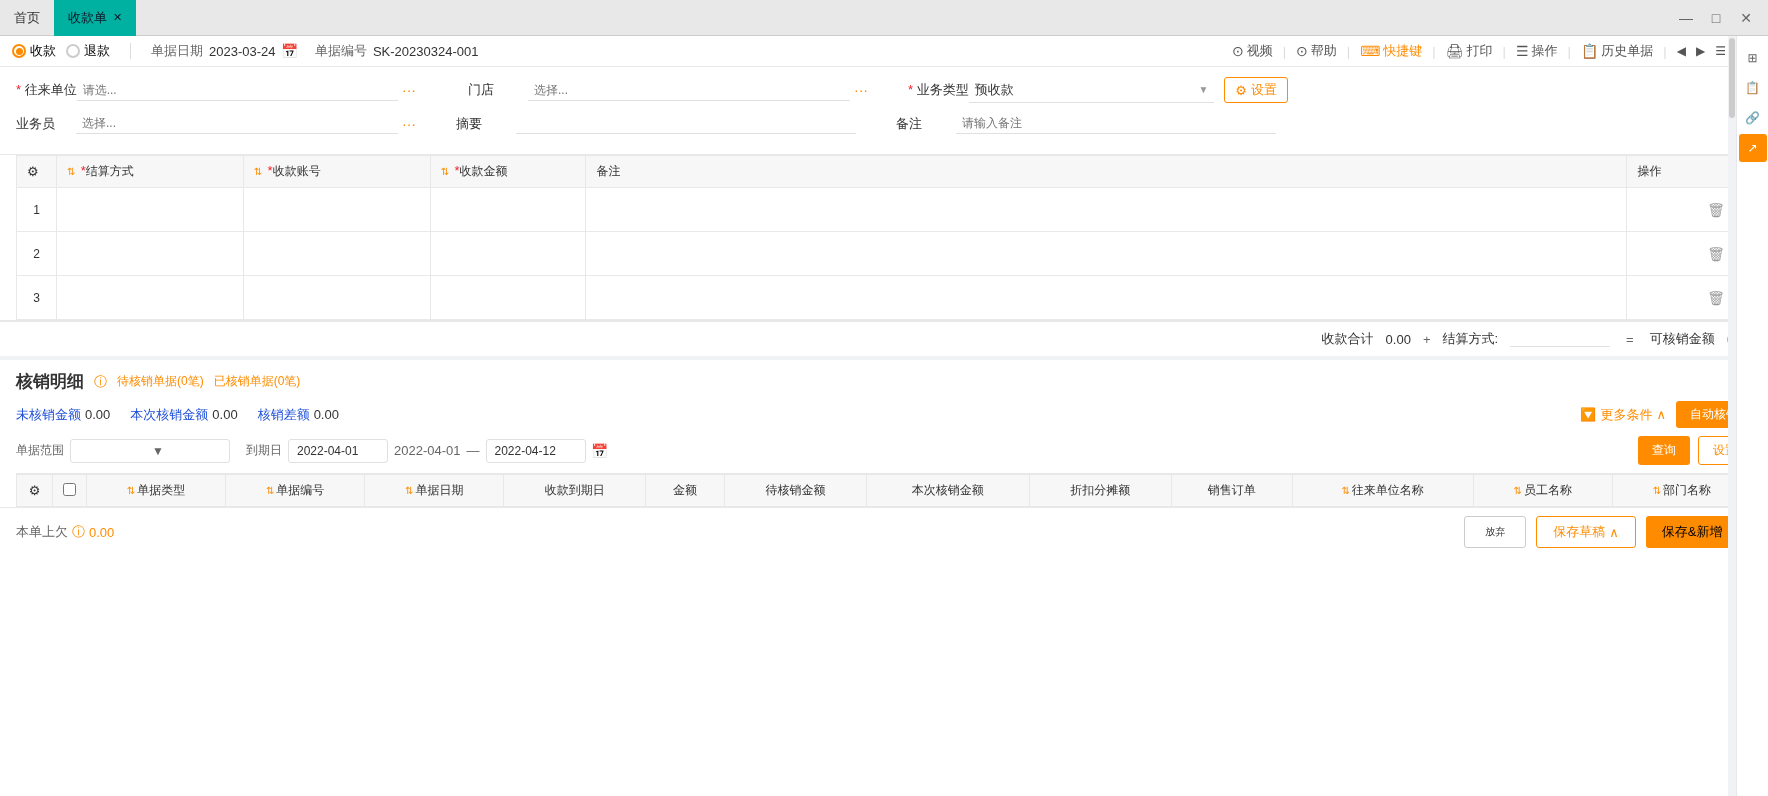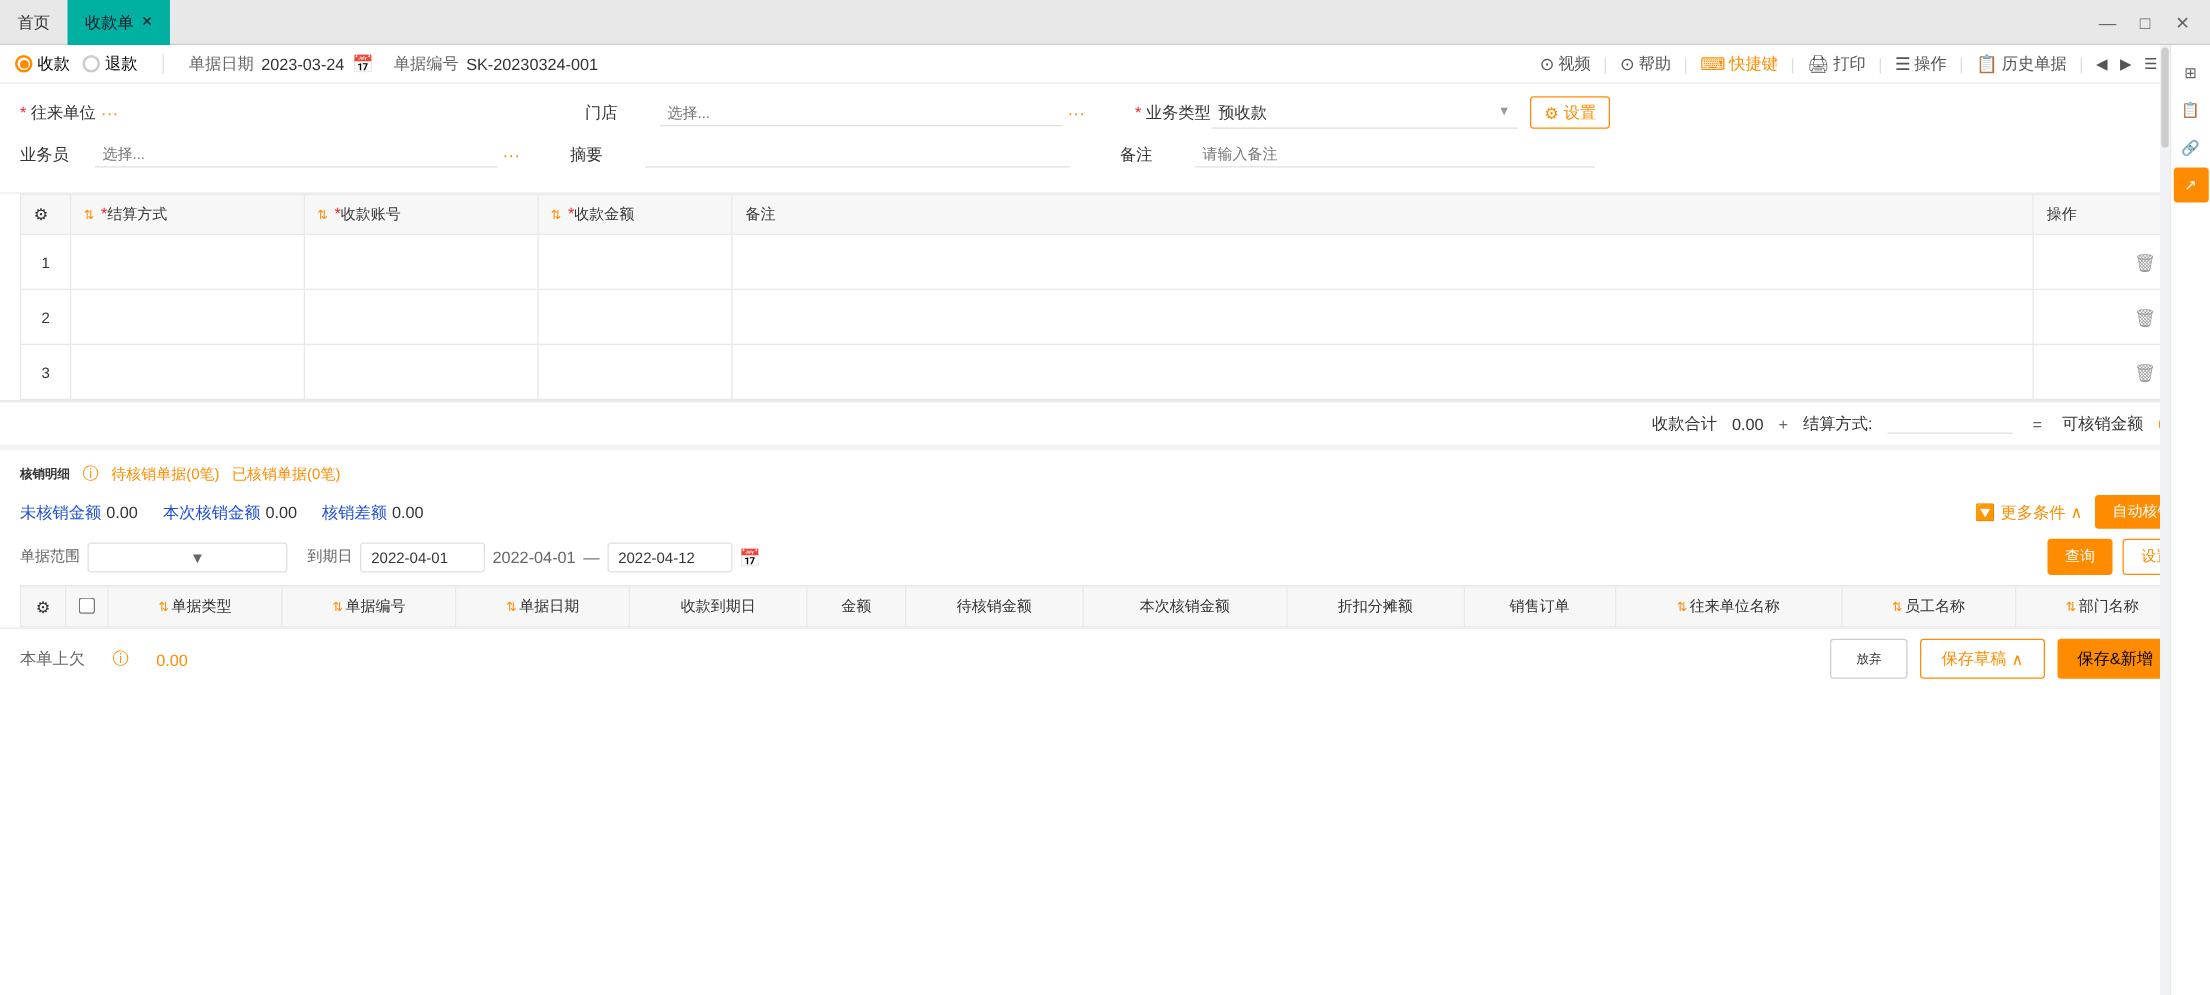--- a/index.html
+++ b/index.html
@@ -110,21 +110,21 @@
     .summary-input {
       border: none; border-bottom: 1px solid #e0e0e0; width: 100px; text-align: right;
       outline: none; font-size: 12px;
     }
 
     
     .verify-section {
       background: #fff; border-top: 4px solid #f0f2f5; padding: 10px 16px 0;
     }
     .verify-header { display: flex; align-items: center; gap: 10px; margin-bottom: 8px; }
-    .verify-title { font-size: 10px; font-weight: bold; color: #333; }
+    .verify-title { font-size: 17px; font-weight: bold; color: #333; }
     .info-icon { color: #ff8c00; cursor: pointer; font-size: 13px; }
     .tab-link { color: #ff8c00; cursor: pointer; font-size: 12px; }
 
     .verify-stats { display: flex; align-items: center; gap: 20px; margin-bottom: 8px; font-size: 12px; }
     .stat-item { display: flex; align-items: center; gap: 4px; }
     .stat-label { color: #1d4ed8; }
     .stat-value { color: #333; }
 
     .filter-field { display: flex; align-items: center; gap: 6px; }
     .filter-label { color: #666; white-space: nowrap; font-size: 12px; }
@@ -158,21 +158,21 @@
     .bottom-table th {
       border: 1px solid #e8e8e8; padding: 7px 10px; background: #f7f7f7;
       font-weight: normal; color: #333; font-size: 12px; white-space: nowrap;
     }
 
     
     .bottom-bar {
       display: flex; align-items: center; padding: 8px 16px;
       background: #fff; border-top: 1px solid #e8e8e8; justify-content: space-between;
     }
-    .bottom-info { display: flex; align-items: flex-end; gap: 22px; font-size: 12px; color: #666; }
+    .bottom-info { display: flex; align-items: center; gap: 4px; font-size: 12px; color: #666; }
     .bottom-info .info-icon { color: #ff8c00; }
     .bottom-btns { display: flex; gap: 10px; }
     .btn-abandon {
       background: #fff; border: 1px solid #ccc; color: #333;
       padding: 6px 20px; border-radius: 3px; cursor: pointer; font-size: 10px;
     }
     .btn-save-draft {
       background: #fff; border: 1px solid #ff8c00; color: #ff8c00;
       padding: 6px 16px; border-radius: 3px; cursor: pointer; font-size: 13px;
       display: flex; align-items: center; gap: 4px;
@@ -285,20 +285,21 @@
       <div class="toolbar-btn">☰</div>
       <div class="toolbar-btn highlight" style="background:#ff8c00;color:#fff;padding:2px 5px;border-radius:3px;">⊞</div>
     </div>
   </div>
 
   <div class="form-area">
     <div class="form-row">
 
       <div class="form-field" style="flex:2; max-width:400px;">
         <span class="field-label required">往来单位</span>
+        <input class="field-input" type="text" placeholder="请选..." style="">
         <span class="more-btn">···</span>
       </div>
 
       <div class="form-field" style="flex:2; max-width:400px; margin-left:52px;">
         <span class="field-label">门店</span>
         <input class="field-input" type="text" placeholder="选择..." style="">
         <span class="more-btn">···</span>
       </div>
 
       <div class="form-field" style="flex:2; max-width:380px; margin-left:40px;">

